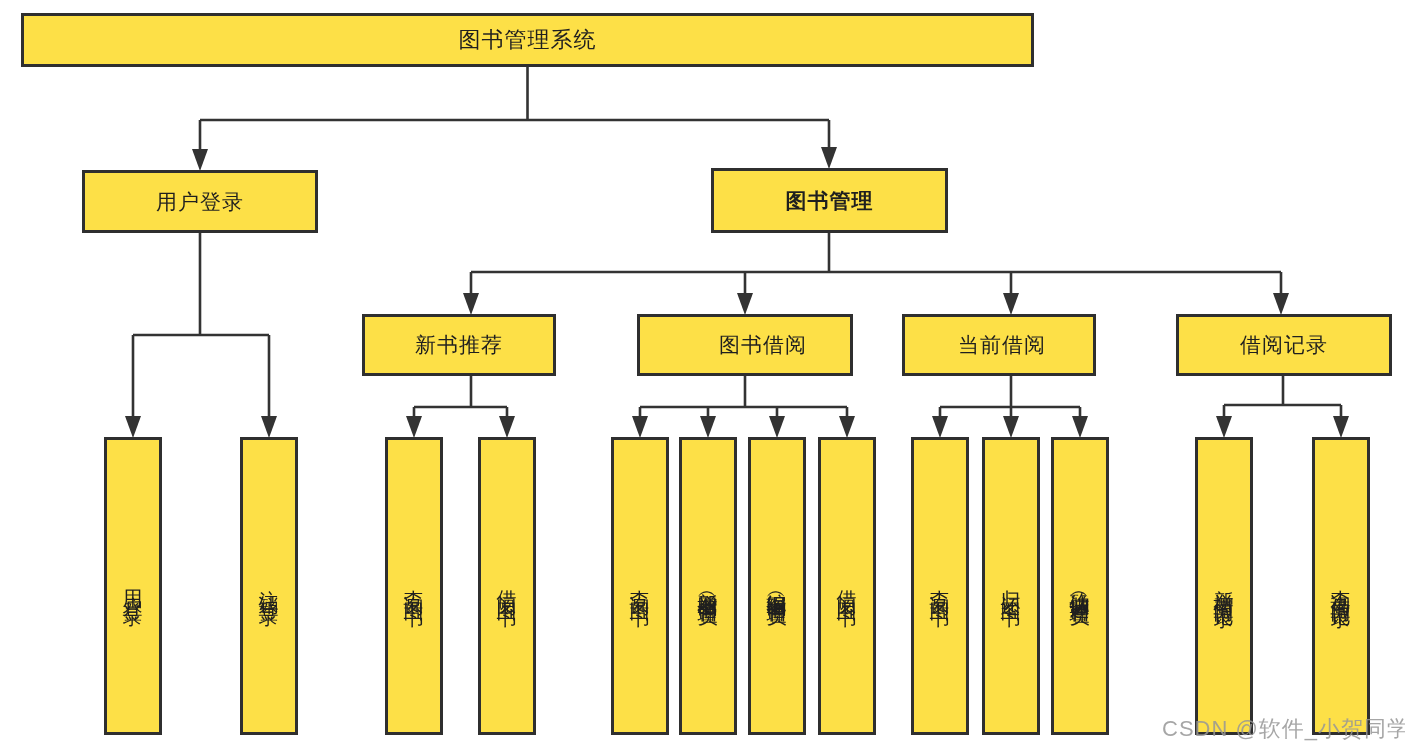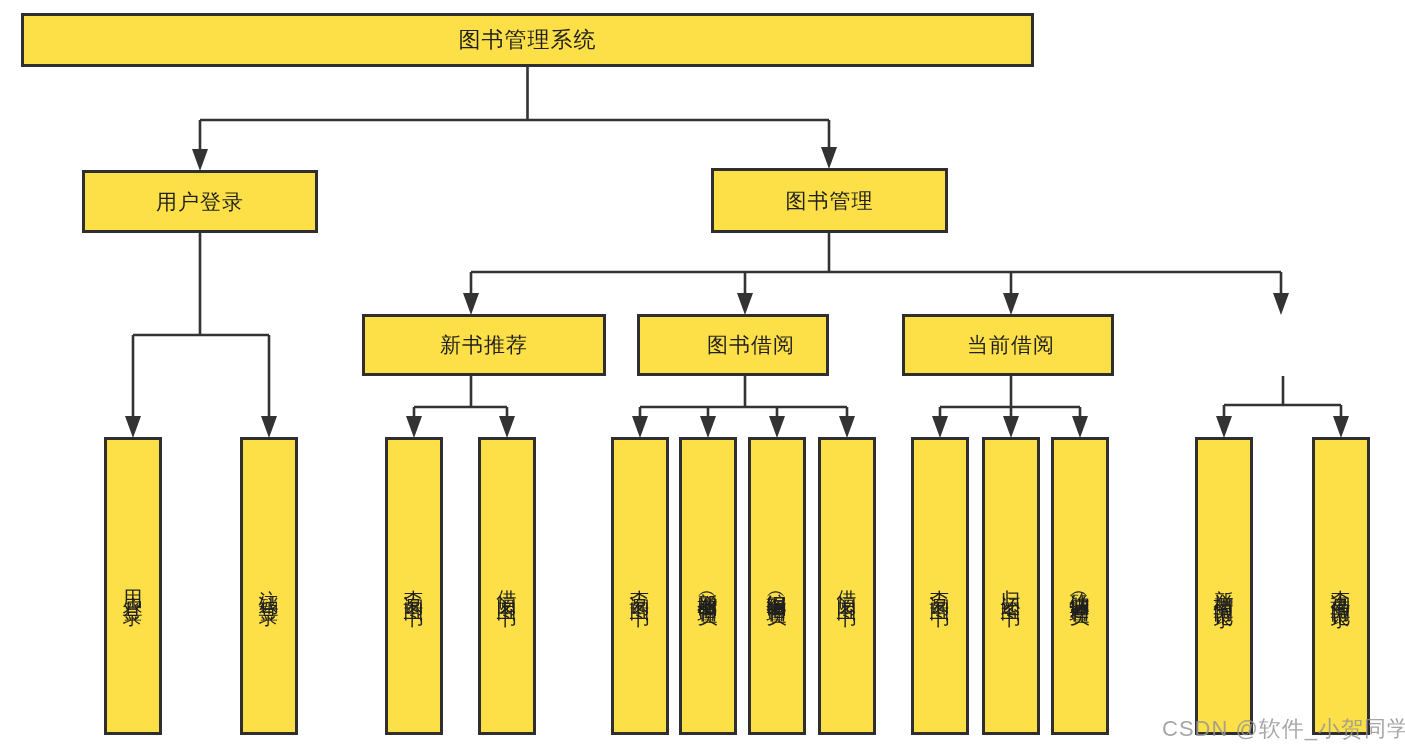--- a/index.html
+++ b/index.html
@@ -95,25 +95,26 @@
     <g>
       <path d="M1283 376 V405 M1224 405 H1341 M1224 405 V419 M1341 405 V419"></path>
       <polygon points="1216,416 1232,416 1224,438"></polygon>
       <polygon points="1333,416 1349,416 1341,438"></polygon>
     </g>
   </svg>
 
   <div class="node hnode root" style="left:21px;top:13px;width:1013px;height:54px;">图书管理系统</div>
 
   <div class="node hnode" style="left:82px;top:170px;width:236px;height:63px;">用户登录</div>
-  <div class="node hnode" style="left:711px;top:168px;width:237px;height:65px;">图书管理</div>
+  <div class="node hnode" style="left:711px;top:168px;width:237px;height:65px;font-weight:bold;">图书管理</div>
 
-  <div class="node hnode" style="left:362px;top:314px;width:244px;height:62px;">新书推荐</div>
-  <div class="node hnode" style="left:637px;top:314px;width:192px;height:62px;padding-left:36px;">图书借阅</div>
-  <div class="node hnode" style="left:902px;top:314px;width:212px;height:62px;padding-left:6px;">当前借阅</div>
+  <div class="node hnode" style="left:362px;top:314px;width:194px;height:62px;">新书推荐</div>
+  <div class="node hnode" style="left:637px;top:314px;width:216px;height:62px;padding-left:36px;">图书借阅</div>
+  <div class="node hnode" style="left:902px;top:314px;width:194px;height:62px;padding-left:6px;">当前借阅</div>
+  <div class="node hnode" style="left:1176px;top:314px;width:216px;height:62px;">借阅记录</div>
 
   <div class="node vnode" style="left:104px;top:437px;width:58px;height:298px;">
     <span>用户登录</span>
     </div>
   <div class="node vnode" style="left:240px;top:437px;width:58px;height:298px;">
     <span>注销登录</span>
     </div>
 
   <div class="node vnode" style="left:385px;top:437px;width:58px;height:298px;">
     <span>查询图书</span>

